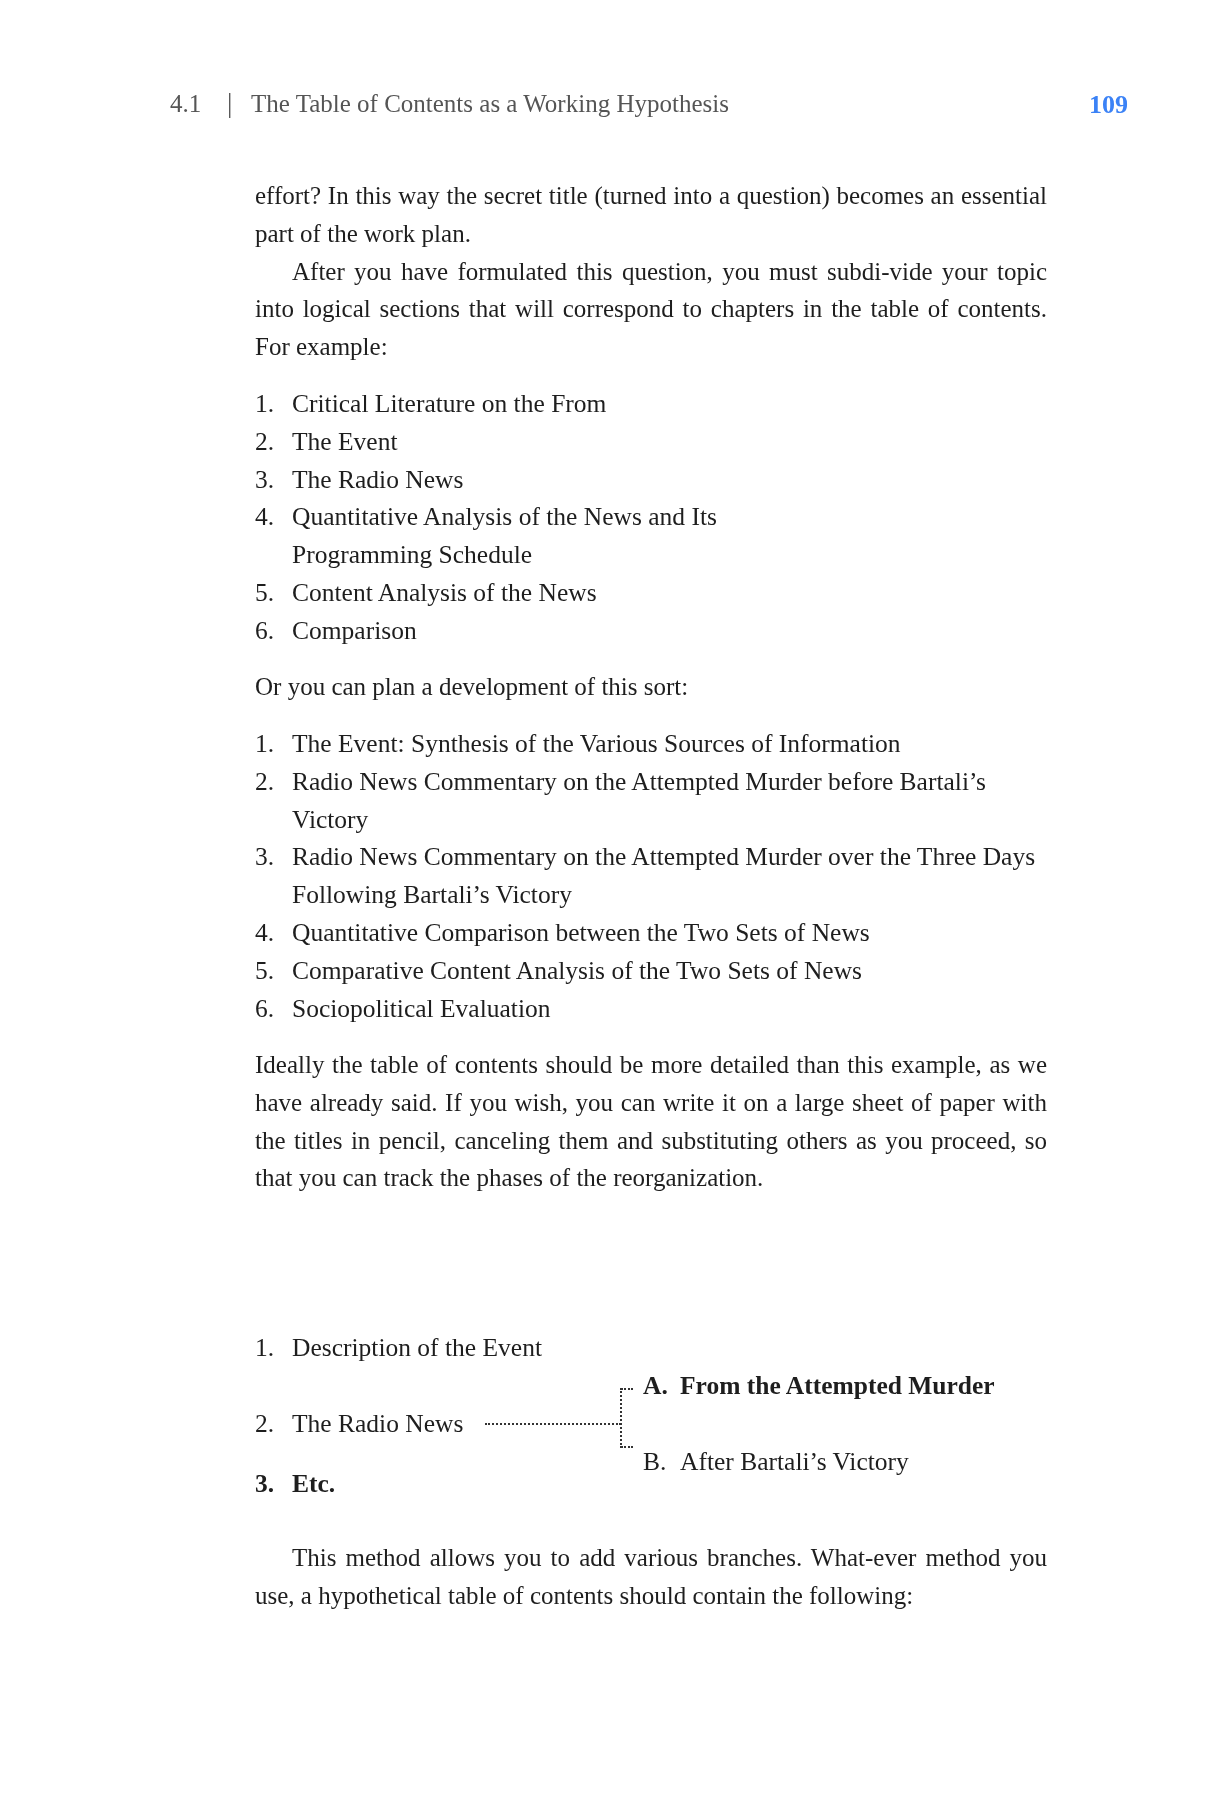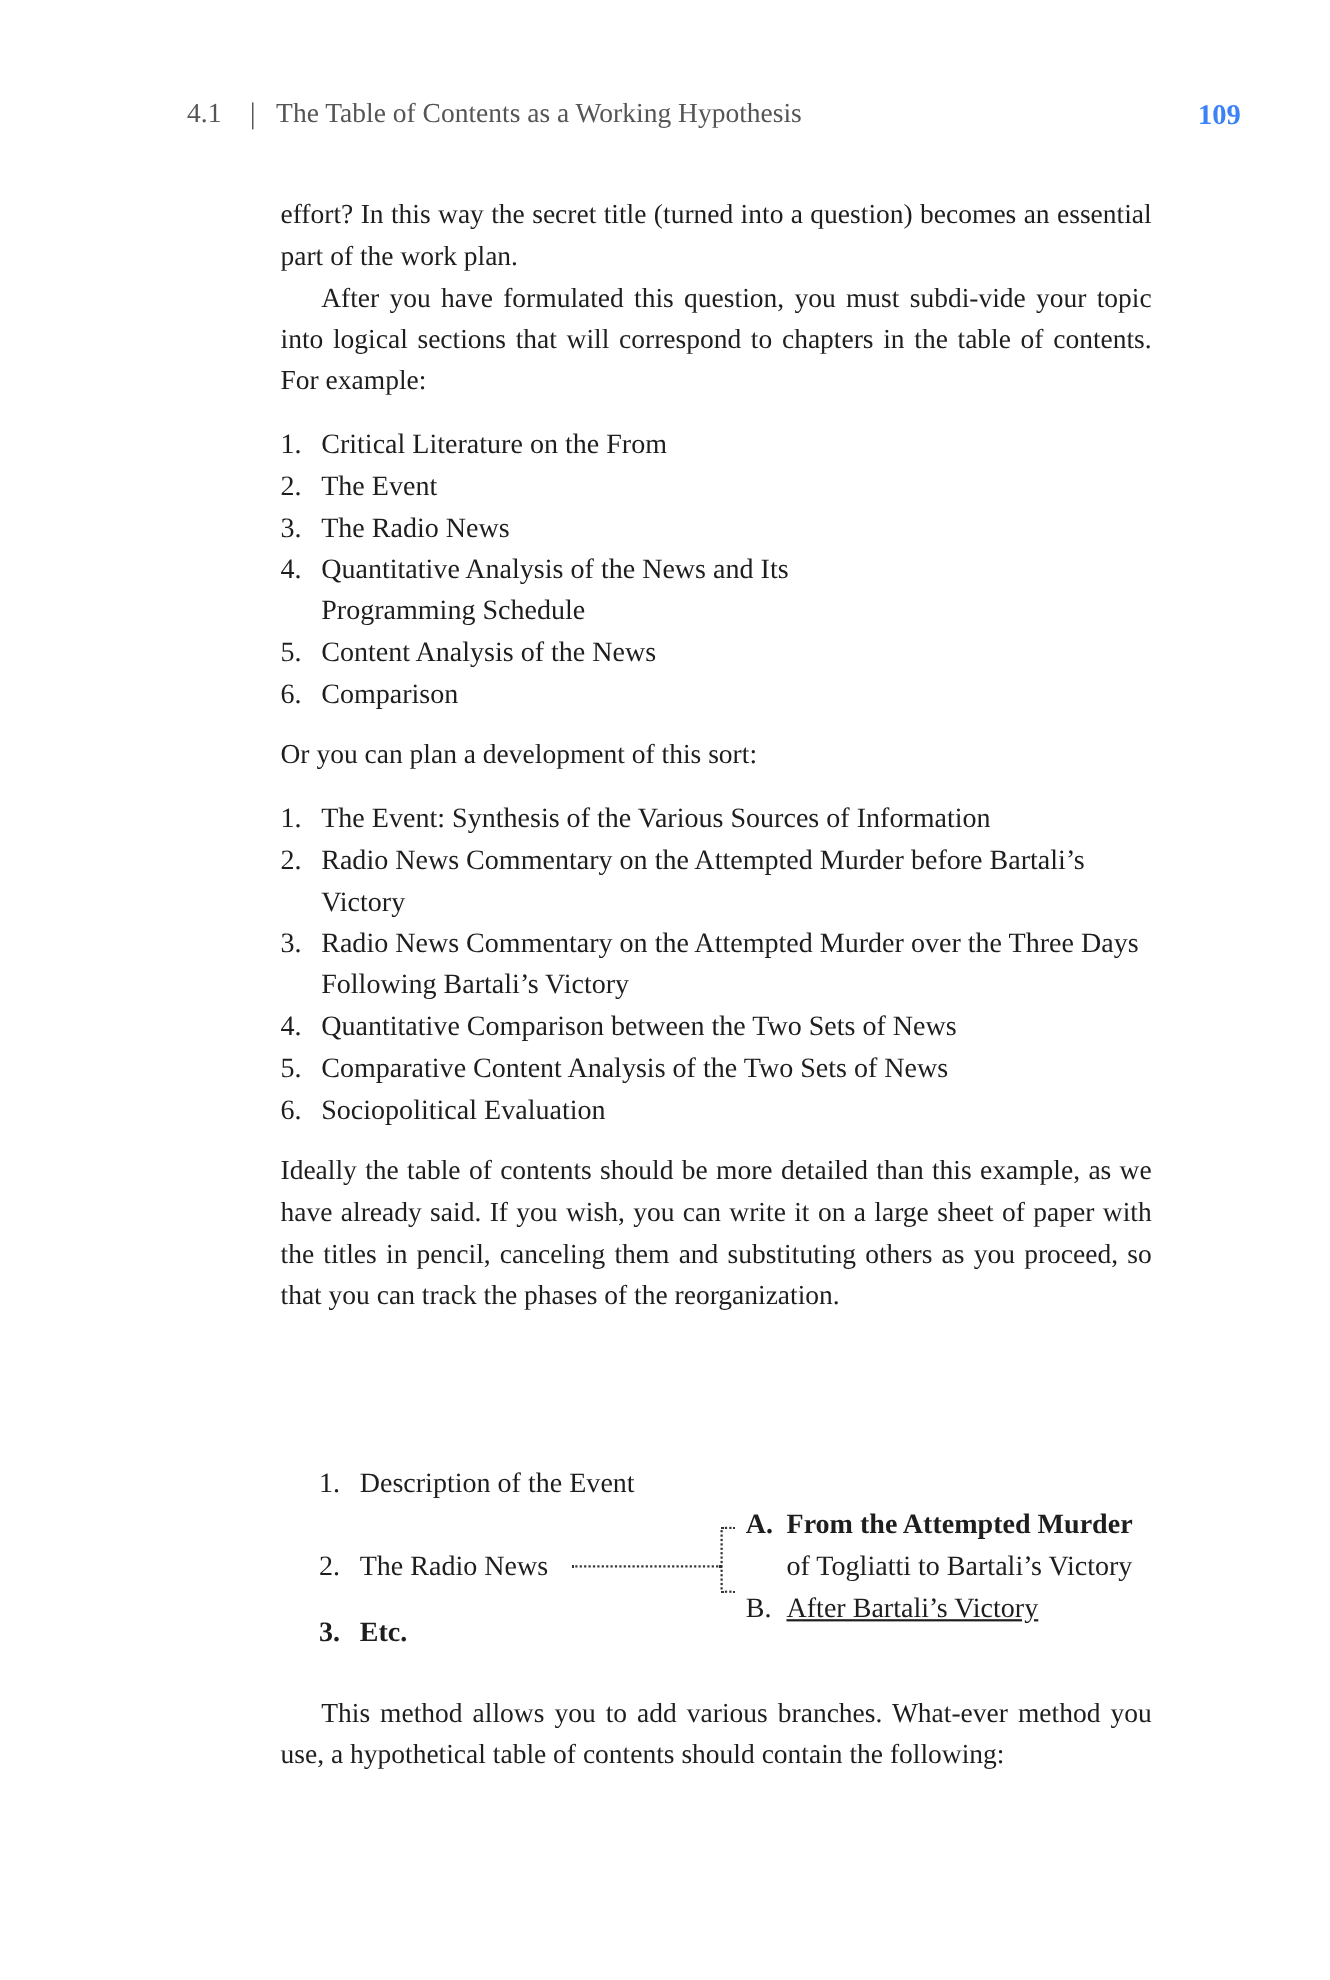--- a/index.html
+++ b/index.html
@@ -12,21 +12,21 @@
   .header .title { position: absolute; left: 81px; top: 0; }
   .header .pg { position: absolute; right: 0; top: 0; font-weight: bold; color: #3b82f6; font-size: 26px; }
 
   .col { position: absolute; left: 255px; width: 792px; }
   .p { font-size: 25px; line-height: 37.8px; text-align: justify; text-align-last: left; margin: 0; }
   .p.indent { text-indent: 37px; }
   .lst { margin: 0; padding: 0; list-style: none; font-size: 25.5px; line-height: 37.8px; }
   .lst li { position: relative; padding-left: 37px; }
   .lst li .num { position: absolute; left: 0; top: 0; }
 
-  .tree { position: absolute; left: 255px; top: 1329px; width: 800px; height: 200px; font-size: 25.5px; line-height: 37.8px; margin-left: 35px; }
+  .tree { position: absolute; left: 255px; top: 1329px; width: 800px; height: 200px; font-size: 25.5px; line-height: 37.8px; }
   .tree .row { position: absolute; white-space: nowrap; }
   .tree .num { display: inline-block; width: 37px; }
   .dot-h { position: absolute; height: 0; border-top: 2px dotted #333; }
   .dot-v { position: absolute; width: 0; border-left: 2px dotted #333; }
 </style>
 </head>
 <body>
 
 <div class="header">
   <span class="sec">4.1</span>
@@ -78,24 +78,21 @@
     <span class="num">2.</span><span>The Radio News</span>
   </div>
   <div class="dot-h" style="left:230px; top:94px; width:136px;"></div>
   <div class="dot-v" style="left:365px; top:59px; height:60px;"></div>
   <div class="dot-h" style="left:366px; top:59px; width:12px;"></div>
   <div class="dot-h" style="left:366px; top:117px; width:12px;"></div>
 
   <div class="row" style="top:38px; left:388px;font-weight:bold;">
     <span class="num">A.</span><span>From the Attempted Murder</span>
   </div>
-  <div class="row" style="top:76px; left:425px;">
-    <span>of Togliatti to Bartali’s Victory</span>
-  </div>
-  <div class="row" style="top:114px; left:388px;text-decoration:underline;">
+  <div class="row" style="top:114px; left:388px;">
     <span class="num">B.</span><span>After Bartali’s Victory</span>
   </div>
   <div class="row" style="top:136px; left:0;font-weight:bold;">
     <span class="num">3.</span><span>Etc.</span>
   </div>
 </div>
 
 <div class="col" style="top:1539px;">
   <p class="p indent">This method allows you to add various branches. What-ever method you use, a hypothetical table of contents should contain the following:</p>
 </div>

